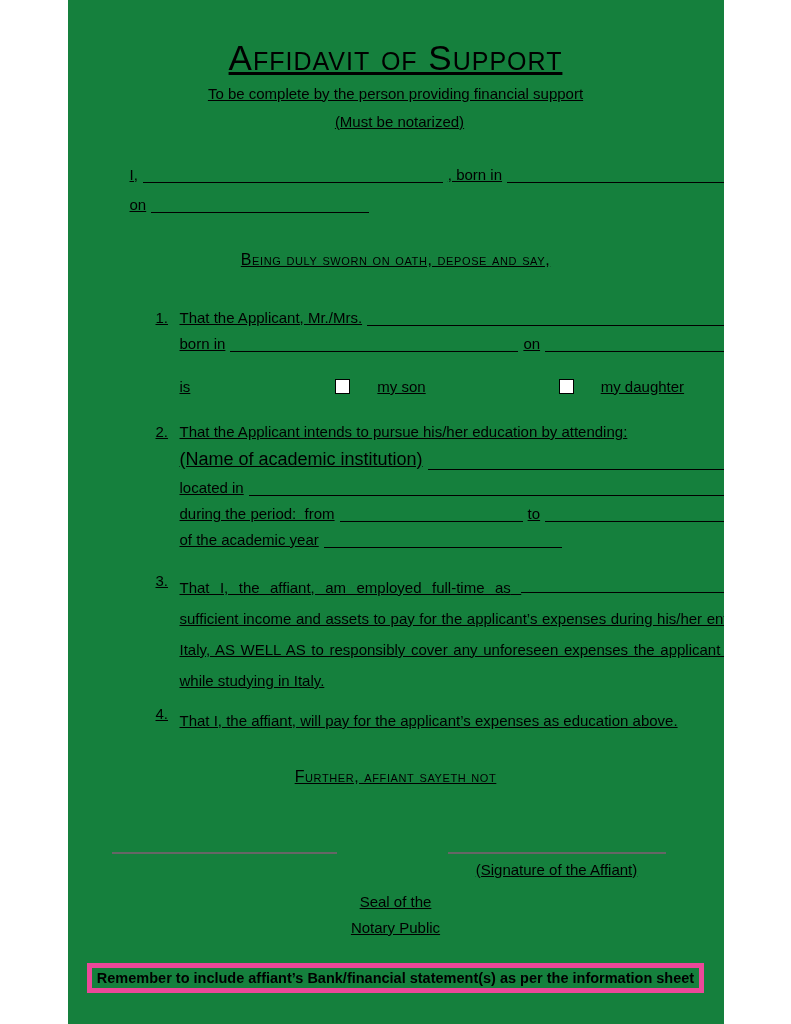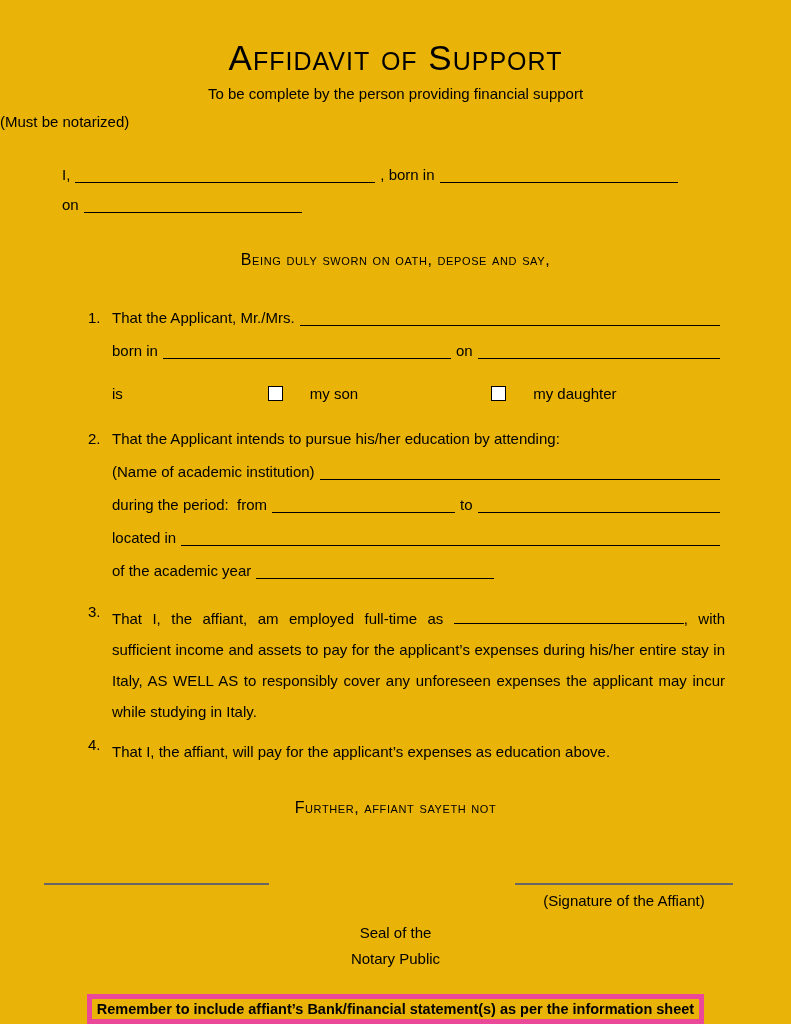--- a/index.html
+++ b/index.html
@@ -1,58 +1,58 @@
 <!DOCTYPE html>
 <html><head>
 <meta charset="utf-8">
 <style>
   * { margin:0; padding:0; box-sizing:border-box; }
   html,body { background:#ffffff; }
   .page {
-    width:791px; height:1024px; margin:0 auto; background:#eab308;
+    width:656px; height:1024px; margin:0 auto; background:#15803d;
     font-family:"Liberation Sans", sans-serif; font-size:15px; color:#000;
-    position:relative; overflow:hidden;
+    position:relative; overflow:hidden;text-decoration:underline;
   }
   .title {
     text-align:center; font-variant:small-caps; font-weight:400;
     font-size:35px; letter-spacing:1px; padding-top:36px; line-height:1.25;
   }
   .subtitle { text-align:center; margin-top:5px; font-size:15px; }
-  .note { margin-top:11px; font-size:15px; }
+  .note { text-align:center; margin-top:11px; font-size:15px;margin-left:8px; }
 
   .intro { margin:36px 0 0 62px; width:621px; }
   .line { display:flex; align-items:baseline; white-space:nowrap; }
   .line + .line { margin-top:13px; }
   .blank {
     display:inline-block; border-bottom:1px solid #000; height:15px;
     align-self:flex-end; margin:0 5px;
   }
   .grow { flex:1 1 auto; }
 
   .center-heading {
     text-align:center; font-variant:small-caps; letter-spacing:0.6px;
     font-size:16px; margin-top:38px;
   }
 
   .items { margin:40px 0 0 88px; width:637px; }
   .item { display:flex; align-items:flex-start; }
   .num { width:24px; flex:0 0 24px; }
   .item-body { flex:1 1 auto; min-width:0; }
-  .item-body .line + .line { margin-top:16px; }
+  .item-body .line + .line { margin-top:9px; }
 
   .cb-row { display:flex; align-items:center; margin-top:26px;gap:20px; }
   .checkbox {
     display:inline-block; width:15px; height:15px; border:1.5px solid #000;
     background:#fff; vertical-align:middle; flex:0 0 15px;
   }
   .cb-label { margin-left:7px; }
   .cb-gap1 { margin-left:125px; }
   .cb-gap2 { margin-left:113px; }
 
-  .small-label { font-size:15px;text-align:center; }
+  .small-label { font-size:18px;text-align:center; }
 
   .item2 { margin-top:28px; }
   .item3 { margin-top:24px; }
   .item4 { margin-top:9px; }
 
   .justified { text-align:justify; line-height:31px; }
   .inline-blank {
     display:inline-block; border-bottom:1px solid #000; height:13px;
     vertical-align:baseline;
   }
@@ -137,30 +137,30 @@
       <span class="num">2.</span>
       <div class="item-body">
         <div class="line">
           <span>That the Applicant intends to pursue his/her education by attending:</span>
         </div>
         <div class="line">
           <span class="small-label">(Name of academic institution)</span>
           <span class="blank grow"></span>
         </div>
         <div class="line">
+          <span>located in</span>
+          <span class="blank grow"></span>
+        </div>
+        <div class="line">
           <span>during the period:&nbsp; from</span>
           <span class="blank w-i2-from"></span>
           <span>to</span>
           <span class="blank grow"></span>
         </div>
         <div class="line">
-          <span>located in</span>
-          <span class="blank grow"></span>
-        </div>
-        <div class="line">
           <span>of the academic year</span>
           <span class="blank w-i2-year"></span>
         </div>
       </div>
     </div>
 
     <div class="item item3">
       <span class="num">3.</span>
       <div class="item-body">
         <p class="justified"><span>That I, the affiant, am employed full-time as</span> <span class="inline-blank w-i3-occ"></span><span>, with sufficient income and assets to pay for the applicant’s expenses during his/her entire stay in Italy, AS WELL AS to responsibly cover any unforeseen expenses the applicant may incur while studying in Italy.</span></p>

